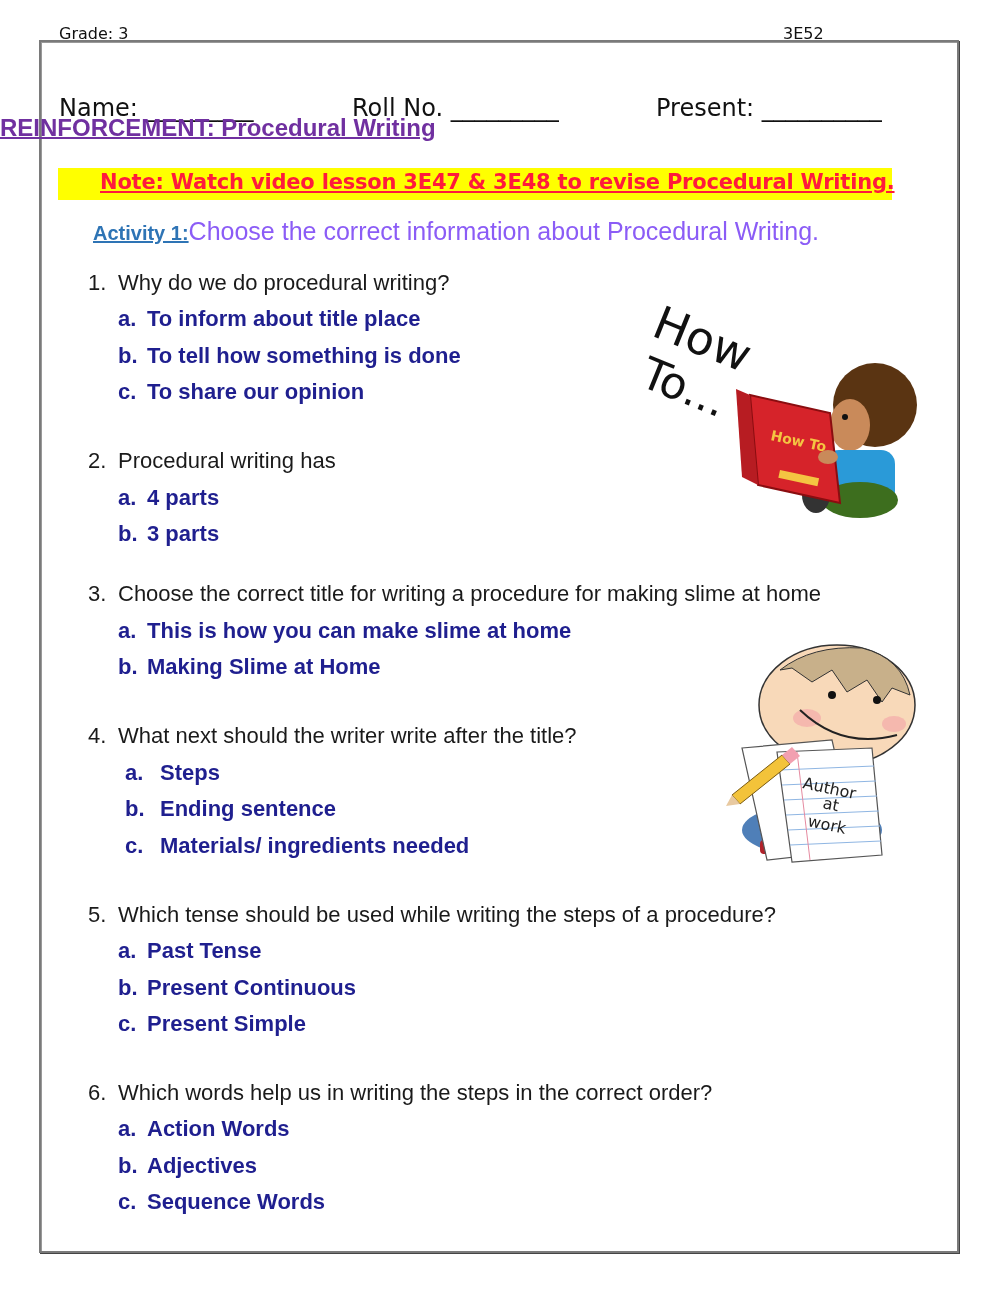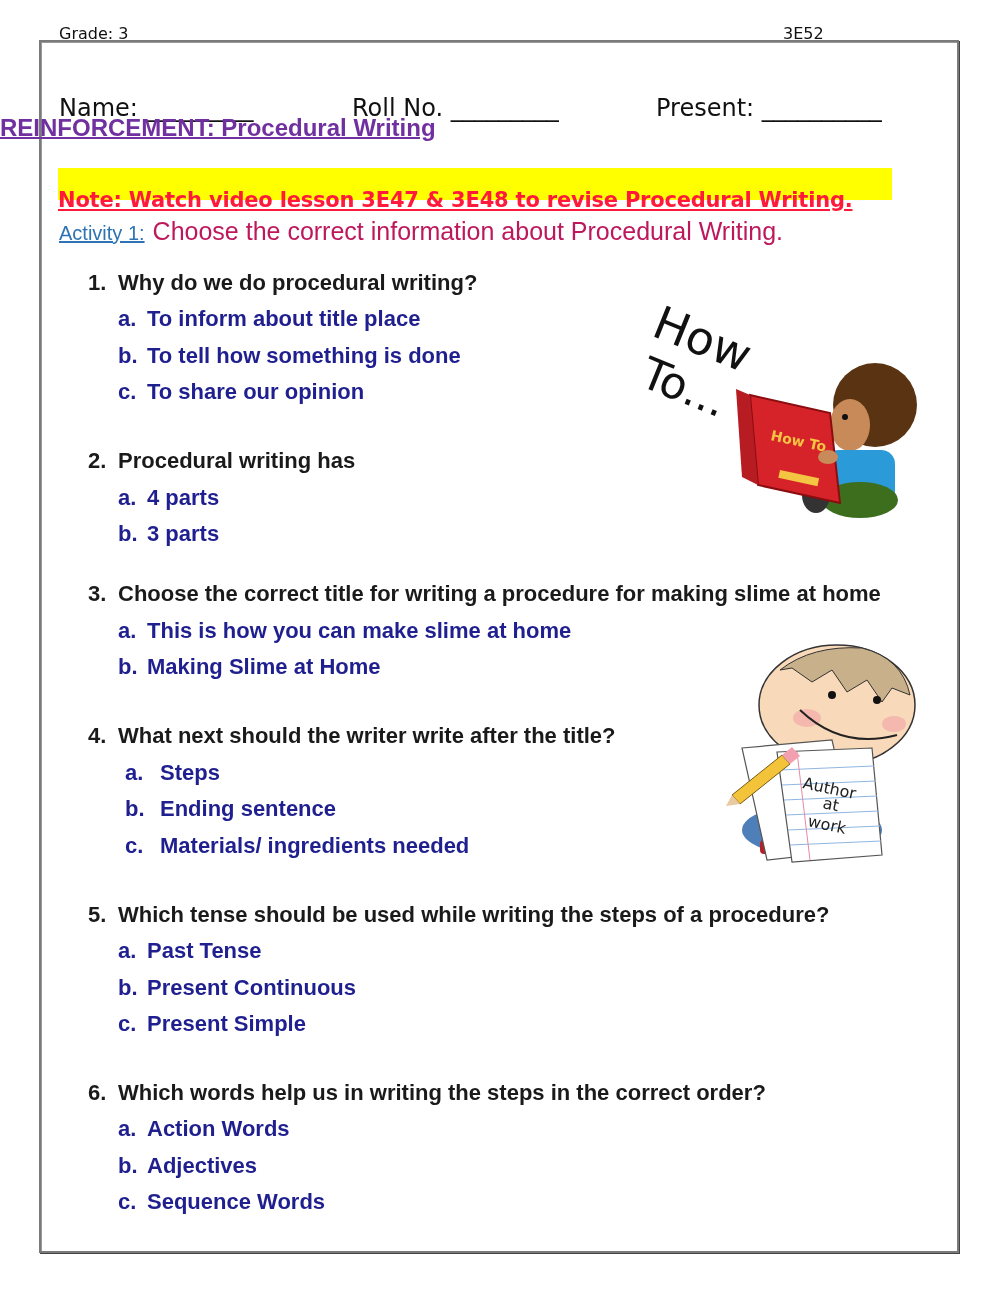--- a/index.html
+++ b/index.html
@@ -5,25 +5,25 @@
   html, body { margin:0; padding:0; background:#ffffff; }
   body { width:1000px; height:1291px; position:relative; overflow:hidden; font-family:"Liberation Sans", sans-serif; color:#1a1a1a; }
   .topbar { position:absolute; top:12px; left:0; width:1000px; height:24px; font-family:"DejaVu Sans", sans-serif; font-size:16px; color:#111; }
   .topbar span { position:absolute; top:12px; }
   .frame { position:absolute; left:39px; top:40px; width:916px; height:1209px; border:2px solid #7a7a7a; box-shadow: 1px 1px 0 #444, inset 1px 1px 0 #999; }
   .idrow { position:absolute; top:62px; left:0; width:1000px; font-family:"DejaVu Sans", sans-serif; font-size:24px; color:#111; }
   .idrow span { position:absolute; top:0; white-space:pre;margin-top:32px; }
   .title { position:absolute; top:114px; left:0; width:1000px; text-align:left; font-size:24px; color:#7030a0; font-weight:bold; }
   .title span { text-decoration:underline; text-decoration-thickness:2px; }
   .note { position:absolute; top:168px; left:58px; height:32px; width:834px; background:#ffff00; }
-  .note span { position:absolute; top:20px; left:0; font-family:"DejaVu Sans", sans-serif; font-size:21px; font-weight:bold; color:#ff1a3c; text-decoration:underline; white-space:nowrap; letter-spacing:-0.2px; }
+  .note span { position:absolute; top:2px; left:0; font-family:"DejaVu Sans", sans-serif; font-size:21px; font-weight:bold; color:#ff1a3c; text-decoration:underline; white-space:nowrap; letter-spacing:-0.2px;padding-left:42px; }
   .activity { position:absolute; top:217px; left:59px; white-space:nowrap; }
-  .activity .lbl { color:#2e74b5; font-size:20px; text-decoration:underline; font-weight:normal; }
-  .activity .txt { color:#be185d; font-size:25px; margin-left:8px; }
-  .q { position:absolute; left:88px; font-size:22px; color:#1a1a1a; white-space:nowrap;font-weight:bold; }
+  .activity .lbl { color:#2e74b5; font-size:20px; text-decoration:underline; font-weight:bold;margin-left:34px; }
+  .activity .txt { color:#8b5cf6; font-size:25px; }
+  .q { position:absolute; left:88px; font-size:22px; color:#1a1a1a; white-space:nowrap; }
   .q .n { display:inline-block; width:30px; }
   .opt { position:absolute; left:118px; font-size:22px; font-weight:bold; color:#1f1f8f; white-space:nowrap; }
   .opt .l { display:inline-block; width:29px; }
   .opt.wide .l { width:35px; }
   .opt.wide { left:125px; }
   .art { position:absolute; }
 </style>
 </head>
 <body>
 

